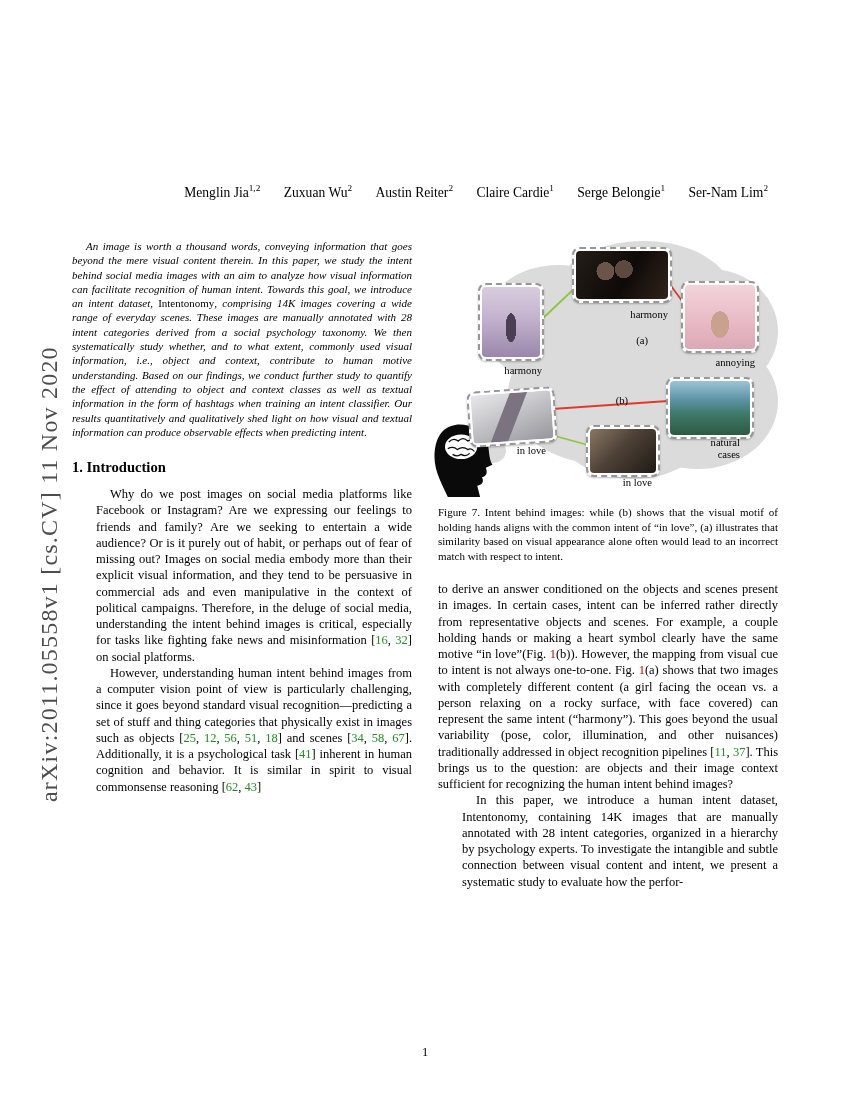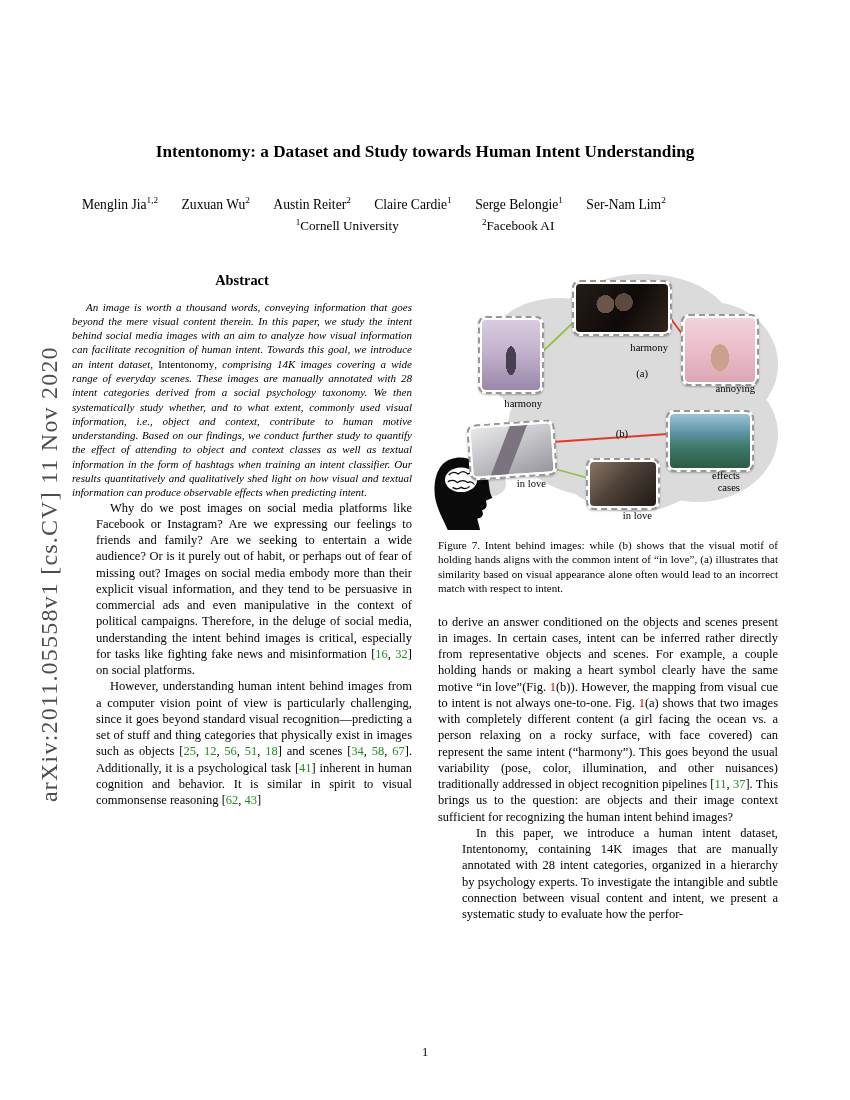--- a/index.html
+++ b/index.html
@@ -18,21 +18,21 @@
     transform-origin:left top;
     white-space:nowrap;
     font-size:24px;
     letter-spacing:1.2px;
     color:#4d4d4d;
   }
   .content { width:706px; margin:0 auto; padding-top:141px; }
   .title {
     font-size:17.2px; font-weight:bold; text-align:center; line-height:1.25;
   }
-  .authors { margin-top:34px; text-align:left; font-size:13.6px; }
+  .authors { margin-top:44px; text-align:right; font-size:13.6px; }
   .author { margin:0 10px; white-space:nowrap; }
   sup { font-size:68%; line-height:0; }
   .affiliations { margin-top:5px; text-align:center; font-size:13.2px; }
   .aff { margin:0 40px; white-space:nowrap; }
   .columns { margin-top:38px; display:flex; gap:26px; }
   .col { width:340px; }
   .abstract-heading { font-size:14.4px; font-weight:bold; text-align:center; margin-bottom:11px; }
   .abstract-text {
     font-style:italic; font-size:11px; line-height:1.3; text-align:justify; text-indent:14px;
   }
@@ -85,57 +85,52 @@
     background-image:linear-gradient(180deg,#9cc3d4 0%,#5d93a6 35%,#3f7a6a 60%,#2e5a44 100%); }
   .t-hands2 { left:148px; top:186px; }
   .img-hands2 { width:66px; height:44px;
     background-image:linear-gradient(135deg,#8a7765 0%,#4e4238 45%,#1f1a14 100%); }
   .flabel {
     position:absolute; z-index:4; font-size:10.6px; text-align:right; color:#000; line-height:1.15;
   }
   .l-harmony-top { left:134px; top:70px; width:96px; }
   .l-a { left:180px; top:96px; width:30px; }
   .l-harmony-left { left:34px; top:126px; width:70px; }
-  .l-annoying { left:243px; top:111px; width:74px; }
+  .l-annoying { left:243px; top:118px; width:74px; }
   .l-b { left:160px; top:156px; width:30px; }
   .l-inlove-left { left:32px; top:206px; width:76px; }
   .l-natural { left:242px; top:198px; width:60px; }
   .l-inlove-bottom { left:148px; top:238px; width:66px; }
   figcaption { margin-top:10px; font-size:11px; line-height:1.32; text-align:justify; }
   .rc-par1 { margin-top:2px; }
   .page-number { position:absolute; bottom:40px; left:0; right:0; text-align:center; font-size:12.5px; }
 </style>
 </head>
 <body>
 
 <div class="arxiv-banner">arXiv:2011.05558v1  [cs.CV]  11 Nov 2020</div>
 
 <div class="content">
 
-  <h1 class="title">Intentonomy: a Dataset and Study towards Human Intent Understanding</h1>
 
   <div class="authors">
     <span class="author"><span>Menglin Jia</span><sup>1,2</sup></span>
     <span class="author"><span>Zuxuan Wu</span><sup>2</sup></span>
     <span class="author"><span>Austin Reiter</span><sup>2</sup></span>
     <span class="author"><span>Claire Cardie</span><sup>1</sup></span>
     <span class="author"><span>Serge Belongie</span><sup>1</sup></span>
     <span class="author"><span>Ser-Nam Lim</span><sup>2</sup></span>
   </div>
 
-  <div class="affiliations">
-    <span class="aff"><sup>1</sup><span>Cornell University</span></span>
-    <span class="aff"><sup>2</sup><span>Facebook AI</span></span>
-  </div>
 
   <div class="columns">
 
     <div class="col">
-      <h2 class="abstract-heading">Abstract</h2>
       <p class="abstract-text"><span>An image is worth a thousand words, conveying information that goes beyond the mere visual content therein. In this paper, we study the intent behind social media images with an aim to analyze how visual information can facilitate recognition of human intent. Towards this goal, we introduce an intent dataset, </span><span class="rm">Intentonomy</span><span>, comprising 14K images covering a wide range of everyday scenes. These images are manually annotated with 28 intent categories derived from a social psychology taxonomy. We then systematically study whether, and to what extent, commonly used visual information, i.e., object and context, contribute to human motive understanding. Based on our findings, we conduct further study to quantify the effect of attending to object and context classes as well as textual information in the form of hashtags when training an intent classifier. Our results quantitatively and qualitatively shed light on how visual and textual information can produce observable effects when predicting intent.</span></p>
+      <h2 class="section-heading">1. Introduction</h2>
       <p class="body-par indent"><span>Why do we post images on social media platforms like Facebook or Instagram? Are we expressing our feelings to friends and family? Are we seeking to entertain a wide audience? Or is it purely out of habit, or perhaps out of fear of missing out? Images on social media embody more than their explicit visual information, and they tend to be persuasive in commercial ads and even manipulative in the context of political campaigns. Therefore, in the deluge of social media, understanding the intent behind images is critical, especially for tasks like fighting fake news and misinformation [</span><span class="cite">16</span><span>, </span><span class="cite">32</span><span>] on social platforms.</span></p>
       <p class="body-par indent"><span>However, understanding human intent behind images from a computer vision point of view is particularly challenging, since it goes beyond standard visual recognition—predicting a set of stuff and thing categories that physically exist in images such as objects [</span><span class="cite">25</span><span>, </span><span class="cite">12</span><span>, </span><span class="cite">56</span><span>, </span><span class="cite">51</span><span>, </span><span class="cite">18</span><span>] and scenes [</span><span class="cite">34</span><span>, </span><span class="cite">58</span><span>, </span><span class="cite">67</span><span>]. Additionally, it is a psychological task [</span><span class="cite">41</span><span>] inherent in human cognition and behavior. It is similar in spirit to visual commonsense reasoning [</span><span class="cite">62</span><span>, </span><span class="cite">43</span><span>]</span></p>
     </div>
 
     <div class="col">
       <figure>
         <div class="fig-canvas">
           <div class="cloud">
             <div class="cloud-blob b1"></div>
             <div class="cloud-blob b2"></div>
@@ -178,21 +173,21 @@
           <div class="thumb t-hands2">
               <div class="img img-hands2"></div>
             </div>
 
           <div class="flabel l-harmony-top">harmony</div>
           <div class="flabel l-a">(a)</div>
           <div class="flabel l-harmony-left">harmony</div>
           <div class="flabel l-annoying">annoying</div>
           <div class="flabel l-b">(b)</div>
           <div class="flabel l-inlove-left">in love</div>
-          <div class="flabel l-natural"><span>effects</span><br><span>cases</span></div>
+          <div class="flabel l-natural"><span>natural</span><br><span>cases</span></div>
           <div class="flabel l-inlove-bottom">in love</div>
         </div>
         <figcaption><span>Figure 7.  Intent behind images: while (b) shows that the visual motif of holding hands aligns with the common intent of “in love”, (a) illustrates that similarity based on visual appearance alone often would lead to an incorrect match with respect to intent.</span></figcaption>
       </figure>
 
       <p class="body-par rc-par1"><span>to derive an answer conditioned on the objects and scenes present in images. In certain cases, intent can be inferred rather directly from representative objects and scenes. For example, a couple holding hands or making a heart symbol clearly have the same motive “in love”(Fig. </span><span class="figref">1</span><span>(b)). However, the mapping from visual cue to intent is not always one-to-one. Fig. </span><span class="figref">1</span><span>(a) shows that two images with completely different content (a girl facing the ocean </span><span class="em">vs.</span><span> a person relaxing on a rocky surface, with face covered) can represent the same intent (“harmony”). This goes beyond the usual variability (pose, color, illumination, and other nuisances) traditionally addressed in object recognition pipelines [</span><span class="cite">11</span><span>, </span><span class="cite">37</span><span>]. This brings us to the question: </span><span class="em">are objects and their image context sufficient for recognizing the human intent behind images?</span></p>
       <p class="body-par indent"><span>In this paper, we introduce a human intent dataset, </span><span class="em">Intentonomy</span><span>, containing 14</span><span class="em">K</span><span> images that are manually annotated with 28 intent categories, organized in a hierarchy by psychology experts. To investigate the intangible and subtle connection between visual content and intent, we present a systematic study to evaluate how the perfor-</span></p>
     </div>
 
   </div>

